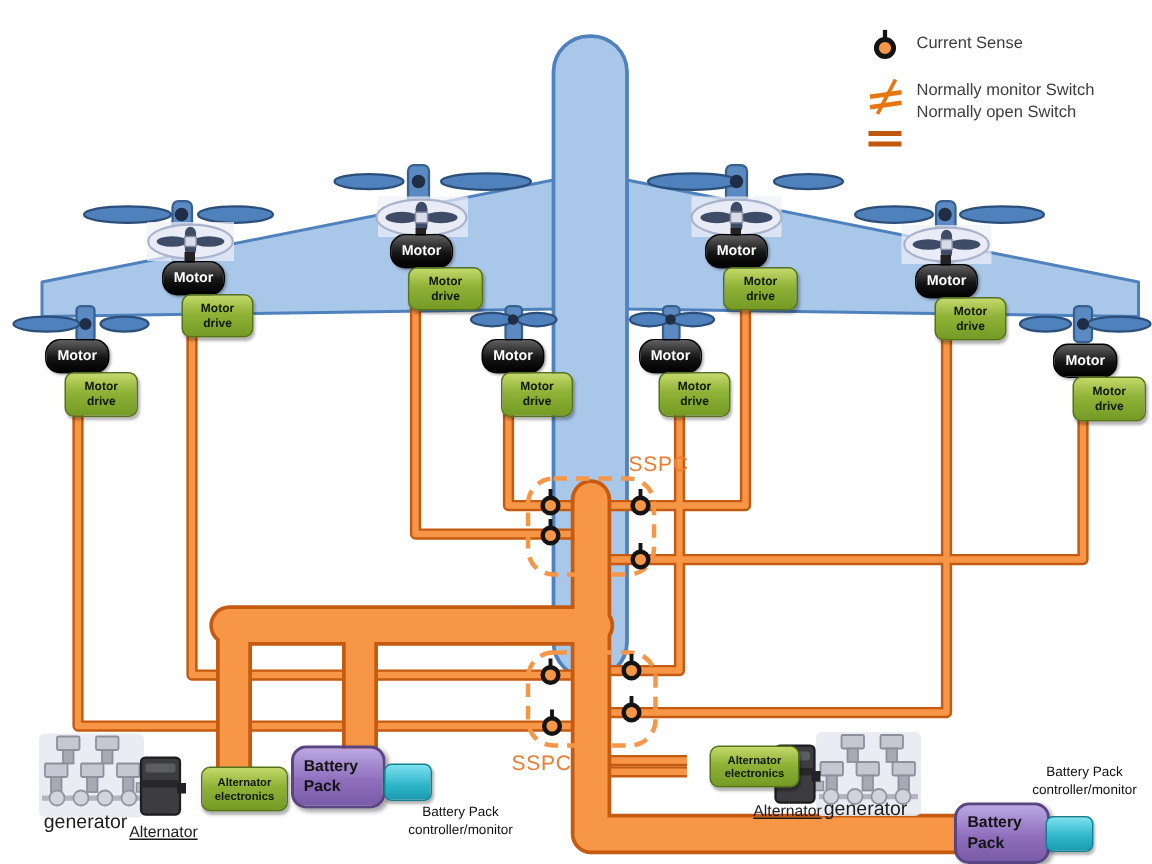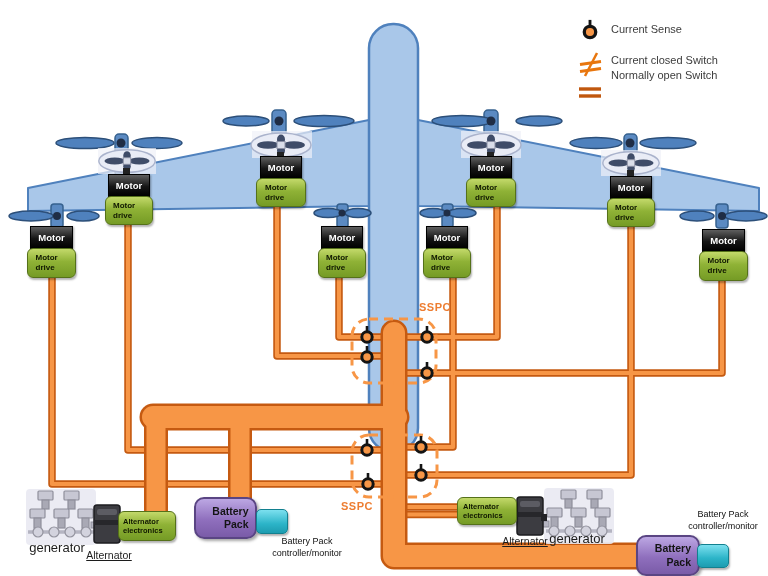--- a/index.html
+++ b/index.html
@@ -2,43 +2,43 @@
 <html><head>
 <meta charset="utf-8">
 <style>
   html,body{margin:0;padding:0;background:#fff;}
   .stage{position:relative;width:768px;height:576px;background:#ffffff;overflow:hidden;
          font-family:"Liberation Sans",sans-serif;}
   .stage svg{position:absolute;left:0;top:0;}
   .abs{position:absolute;box-sizing:border-box;text-align:right;}
   
   .m{background:linear-gradient(180deg,#5f5f5f 0%,#151515 55%,#000 100%);
-     border:1px solid #000;border-radius:0;color:#fff;font-weight:bold;font-size:9.5px;
+     border:1px solid #000;border-radius:10px;color:#fff;font-weight:bold;font-size:9.5px;
      display:flex;align-items:center;justify-content:center;box-shadow:1px 1px 2px rgba(0,0,0,.35);}
   
   .d,.ae{background:linear-gradient(180deg,#c3d96a 0%,#8fb236 45%,#759b25 100%);
      border:1px solid #55711a;border-radius:6px;color:#101800;font-weight:bold;
-     display:flex;align-items:center;justify-content:center;text-align:left;
-     box-shadow:1px 2px 2px rgba(0,0,0,.3);}
+     display:flex;align-items:center;justify-content:center;text-align:center;
+     box-shadow:1px 2px 2px rgba(0,0,0,.3);margin-left:16px;}
   .d{font-size:8px;line-height:1.2;}
   .d span{width:32px;}
   .ae{font-size:7.5px;line-height:1.25;}
   .ae span{width:48px;}
   
   .bat{background:linear-gradient(180deg,#bca7e3 0%,#8f6fbd 55%,#7a5ba8 100%);
      border:2px solid #5a4583;border-radius:10px;color:#141414;font-weight:bold;font-size:10.5px;
-     display:flex;align-items:center;justify-content:center;text-align:right;line-height:1.25;
+     display:flex;align-items:center;justify-content:center;text-align:left;line-height:1.25;
      box-shadow:2px 2px 3px rgba(0,0,0,.35);}
   .bat span{width:46px;}
   .cy{background:linear-gradient(180deg,#7ce0ef 0%,#2cb4c8 60%,#1d9cb0 100%);
      border:1.5px solid #12808f;border-radius:5px;box-shadow:1px 2px 2px rgba(0,0,0,.3);}
   .bpl{font-size:9px;color:#111;text-align:center;line-height:1.3;}
   .genl{font-size:13px;color:#1c1c1c;text-align:center;}
   .altl{font-size:10.5px;color:#1c1c1c;text-align:center;text-decoration:underline;}
-  .sspcl{color:#ed7d31;font-weight:bold;font-size:11px;letter-spacing:.5px;}
+  .sspcl{color:#ed7d31;font-weight:normal;font-size:14px;letter-spacing:.5px;}
   .legl{font-size:11px;color:#3c3c3c;white-space:nowrap;}
 </style>
 </head>
 <body>
 
 <div class="stage">
 
 <svg width="768" height="576" viewBox="0 0 768 576">
   <defs>
     <g id="disc">
@@ -275,16 +275,16 @@
     </div>
 <div class="abs bat" style="left:636px;top:535px;width:64px;height:41px">
       <span>Battery Pack</span>
     </div>
 <div class="abs cy" style="left:697px;top:544px;width:32px;height:24px"></div>
 <div class="abs bpl" style="left:680px;top:509px;width:86px">Battery Pack controller/monitor</div>
 <div class="abs genl" style="left:544px;top:531px;width:66px">generator</div>
 <div class="abs altl" style="left:498px;top:535px;width:54px">Alternator</div>
 
 <div class="abs legl" style="left:611px;top:23px">Current Sense</div>
-<div class="abs legl" style="left:611px;top:54px">Current closed Switch</div>
+<div class="abs legl" style="left:611px;top:54px">Normally monitor Switch</div>
 <div class="abs legl" style="left:611px;top:69px">Normally open Switch</div>
 
 </div>
 
 </body></html>

